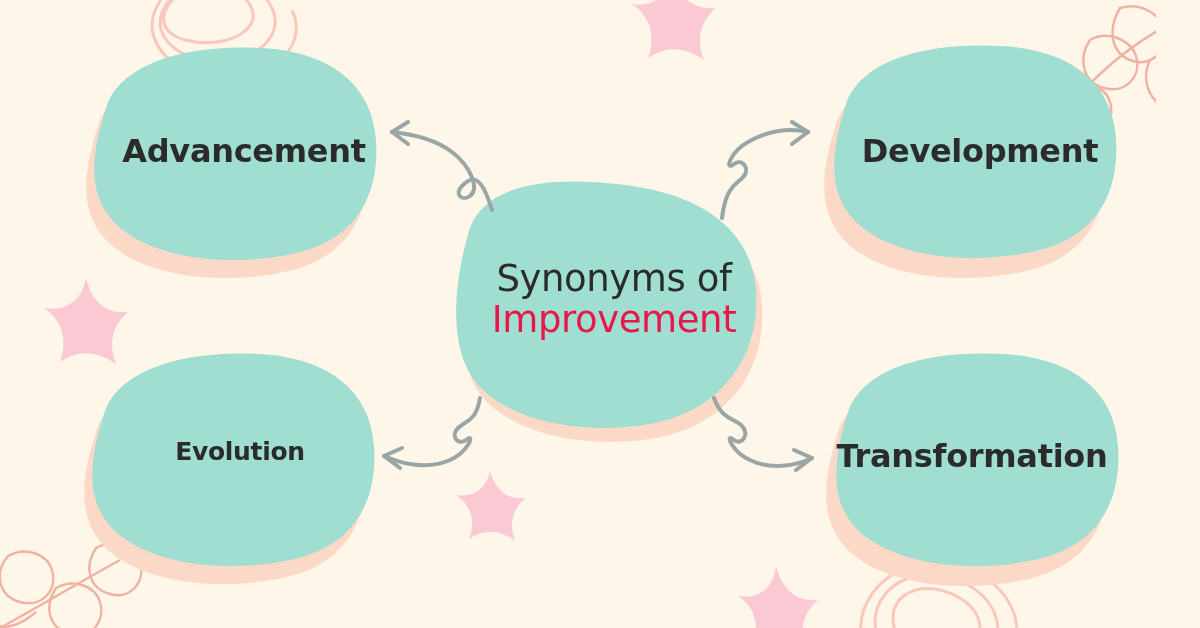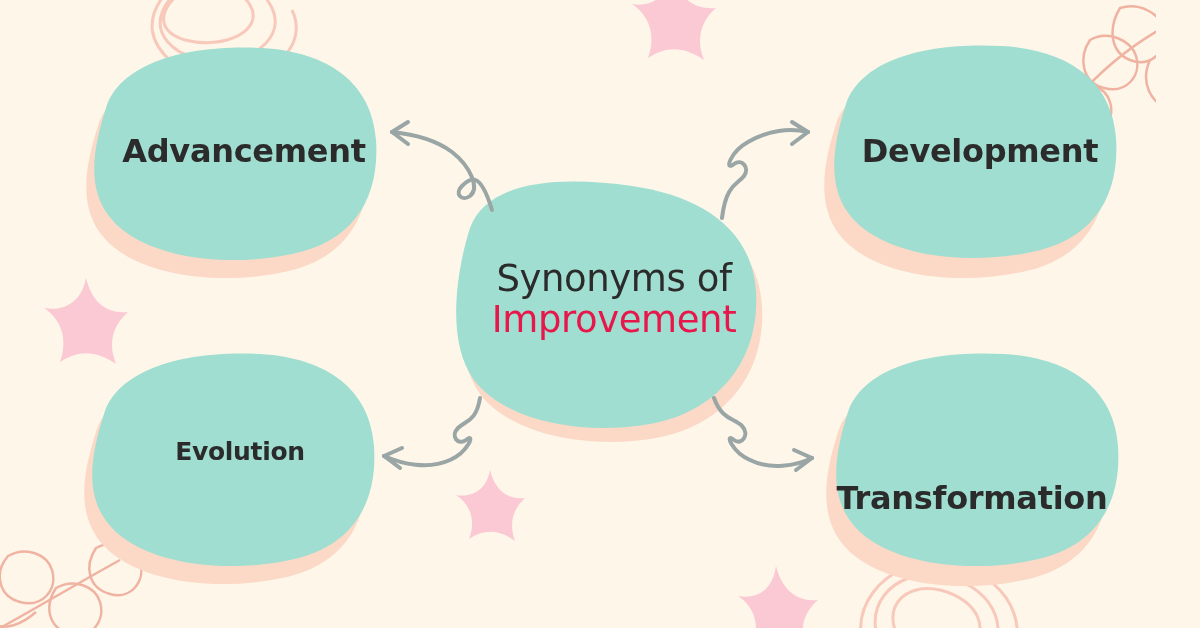--- a/index.html
+++ b/index.html
@@ -146,20 +146,20 @@
       </g>
     </g>
   </svg>
 
   <div class="node-label" style="left:106px; top:132px; width:276px; font-size:32px;">Advancement</div>
 
   <div class="node-label" style="left:846px; top:132px; width:268px; font-size:32px;">Development</div>
 
   <div class="node-label" style="left:104px; top:437px; width:272px; font-size:25px;">Evolution</div>
 
-  <div class="node-label" style="left:826px; top:437px; width:292px; font-size:32px;margin-top:42px;">Transformation</div>
+  <div class="node-label" style="left:826px; top:437px; width:292px; font-size:32px;">Transformation</div>
 
   <div class="center-label" style="left:446px; top:258px; width:336px; font-size:37px;">
     <div class="center-line1">Synonyms of</div>
     <div class="center-line2">Improvement</div>
   </div>
 
 </div>
 
 </body></html>

